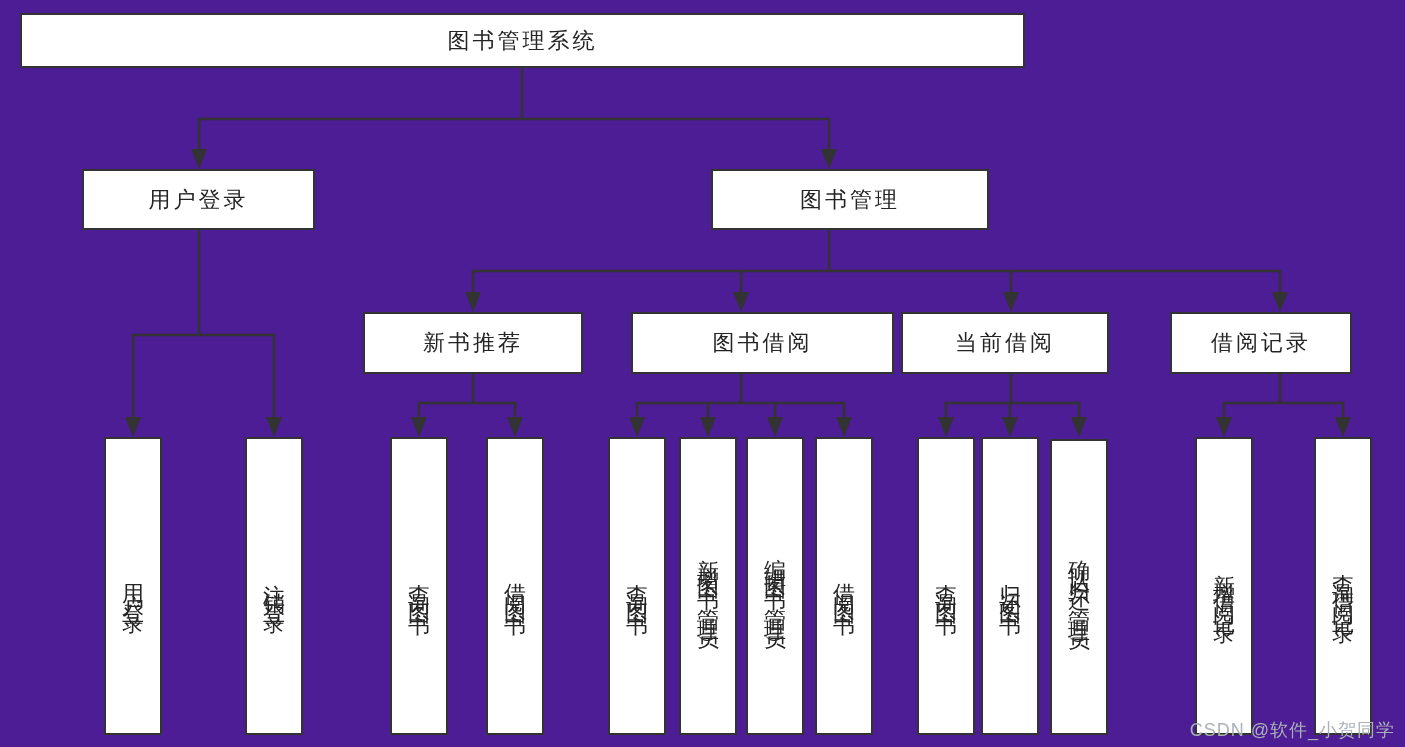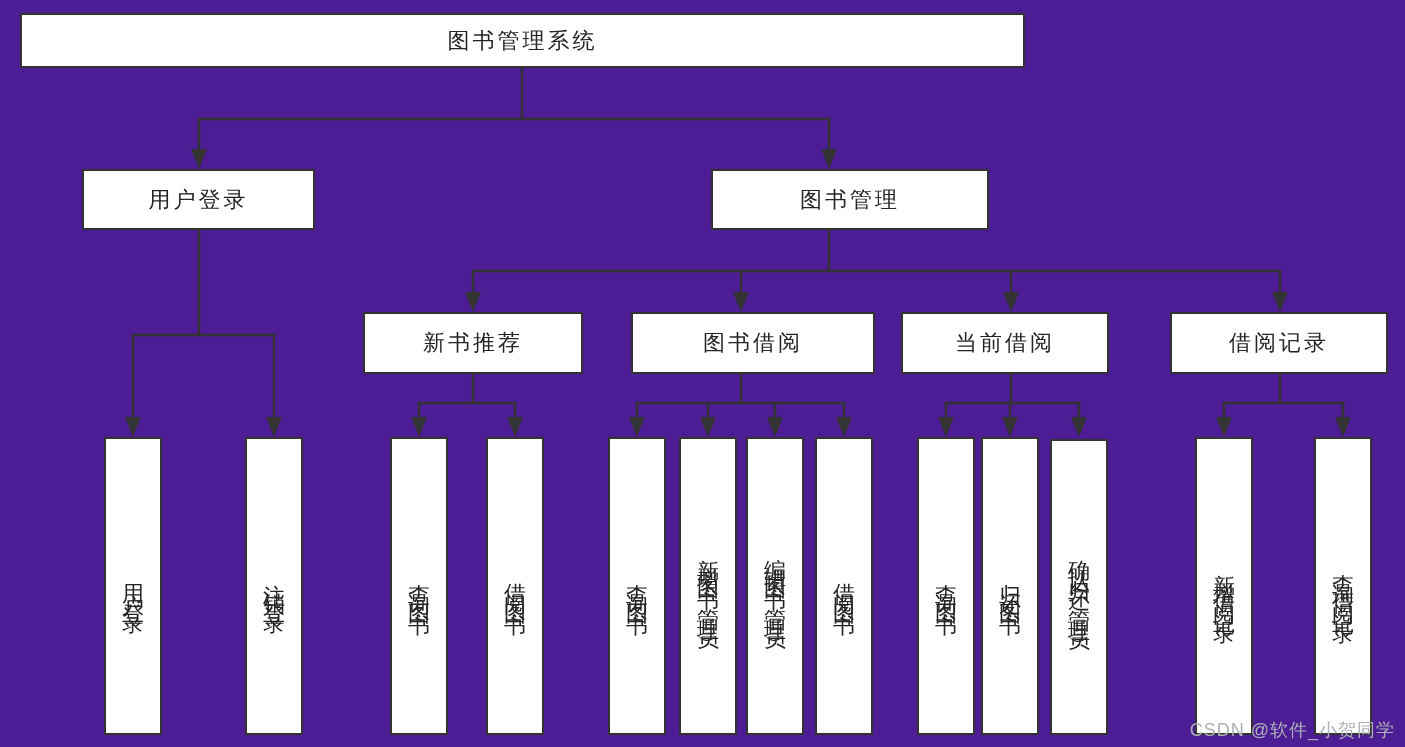--- a/index.html
+++ b/index.html
@@ -106,23 +106,23 @@
       <line x1="1343" y1="403" x2="1343" y2="421" stroke="#333333" stroke-width="2.5"></line>
       <polygon points="1335,417 1351,417 1343,437" fill="#333333"></polygon>
     </svg>
 
   <div class="box hbox" style="left:20px;top:13px;width:1005px;height:55px;">图书管理系统</div>
 
   <div class="box hbox" style="left:82px;top:169px;width:233px;height:61px;">用户登录</div>
   <div class="box hbox" style="left:711px;top:169px;width:278px;height:61px;">图书管理</div>
 
   <div class="box hbox" style="left:363px;top:312px;width:220px;height:62px;">新书推荐</div>
-  <div class="box hbox" style="left:631px;top:312px;width:244px;height:62px;font-family:Liberation Mono, monospace;">图书借阅</div>
+  <div class="box hbox" style="left:631px;top:312px;width:263px;height:62px;font-family:Liberation Mono, monospace;">图书借阅</div>
   <div class="box hbox" style="left:901px;top:312px;width:208px;height:62px;">当前借阅</div>
-  <div class="box hbox" style="left:1170px;top:312px;width:218px;height:62px;">借阅记录</div>
+  <div class="box hbox" style="left:1170px;top:312px;width:182px;height:62px;">借阅记录</div>
 
   <div class="box vbox" style="left:104px;top:437px;width:58px;height:298px;">用户登录</div>
   <div class="box vbox" style="left:245px;top:437px;width:58px;height:298px;">注销登录</div>
 
   <div class="box vbox" style="left:390px;top:437px;width:58px;height:298px;">查询图书</div>
   <div class="box vbox" style="left:486px;top:437px;width:58px;height:298px;">借阅图书</div>
 
   <div class="box vbox" style="left:608px;top:437px;width:58px;height:298px;">查询图书</div>
   <div class="box vbox" style="left:679px;top:437px;width:58px;height:298px;">新增图书（管理员）</div>
   <div class="box vbox" style="left:746px;top:437px;width:58px;height:298px;">编辑图书（管理员）</div>

